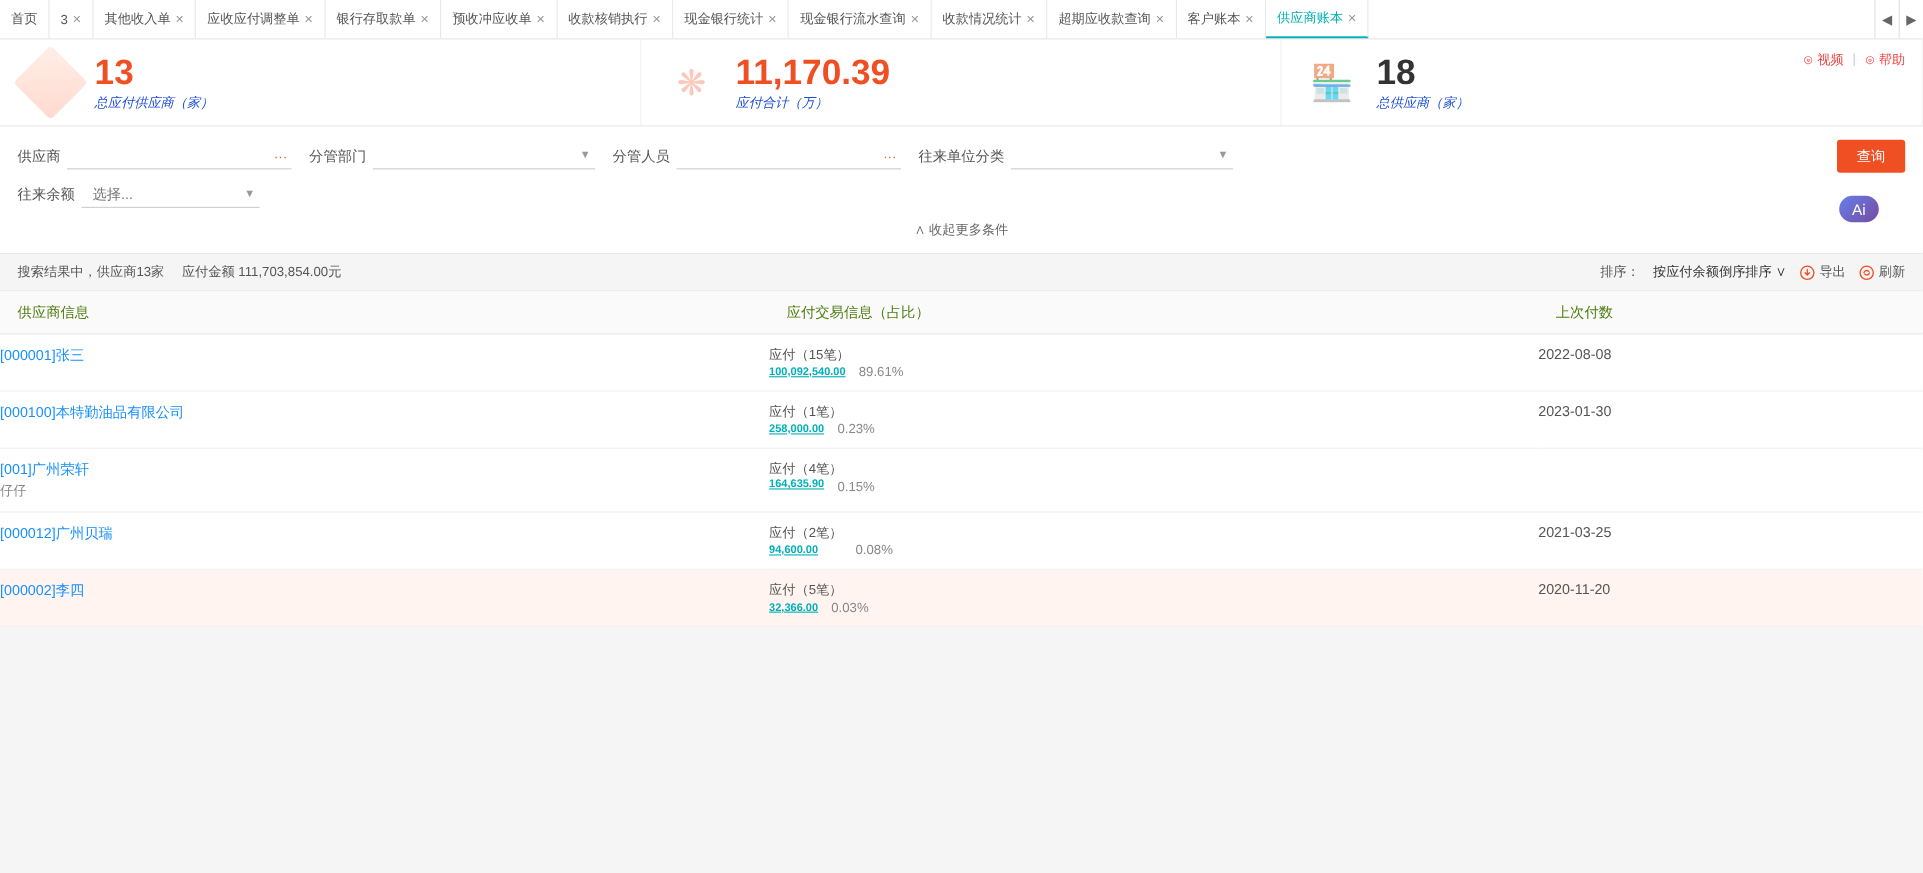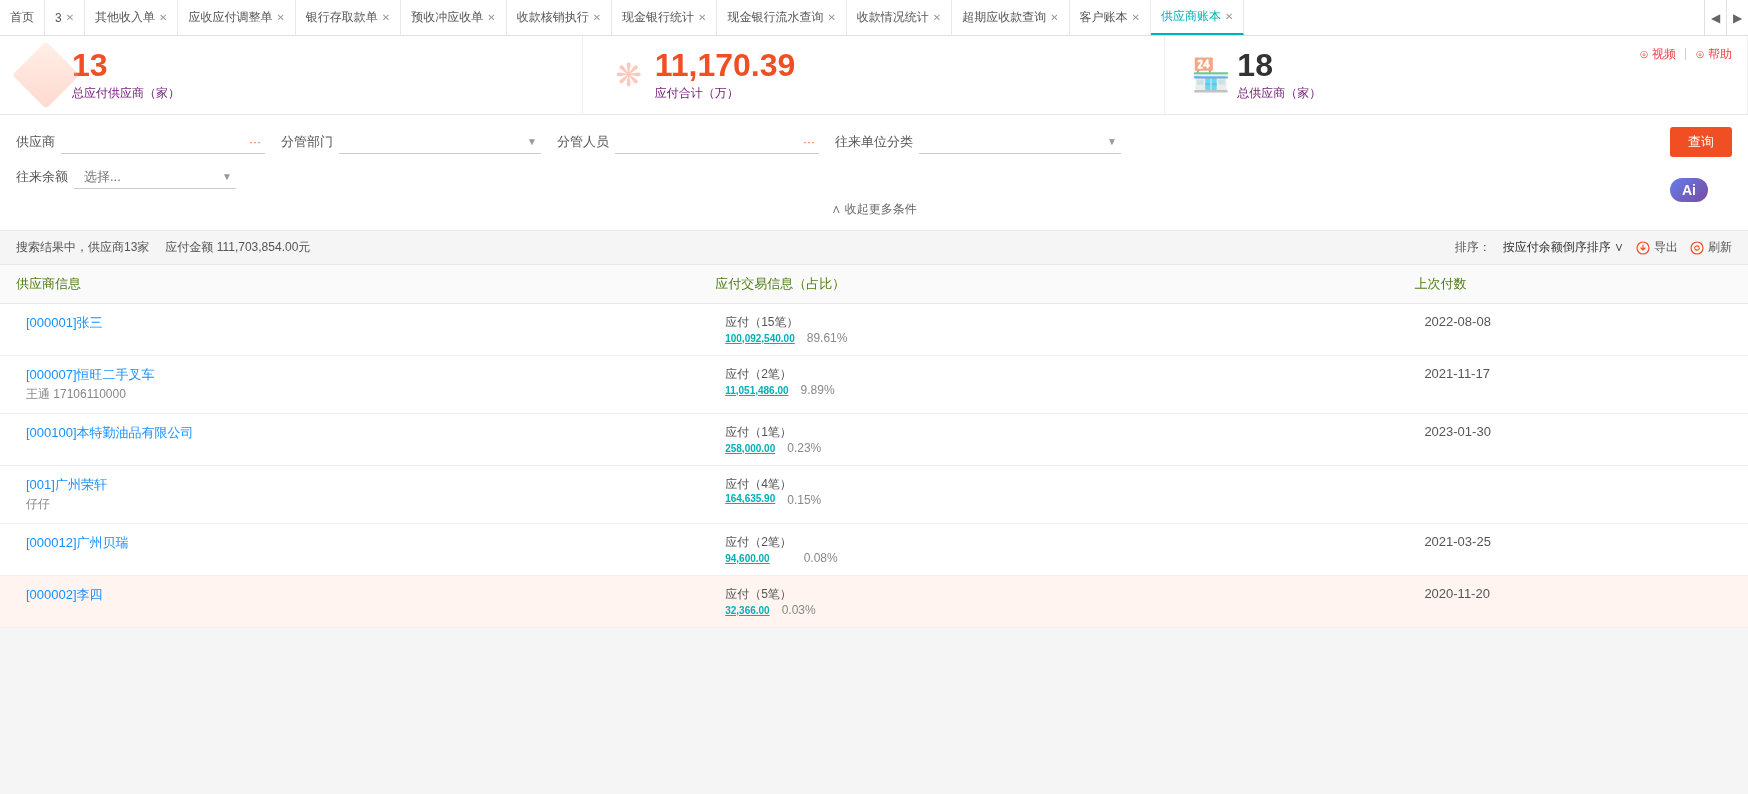--- a/index.html
+++ b/index.html
@@ -50,34 +50,34 @@
       background: #fff;
       display: flex;
       align-items: stretch;
       border-bottom: 1px solid #e8e8e8;
       position: relative;
     }
     .stat-block {
       display: flex;
       align-items: center;
       padding: 12px 40px 12px 20px;
-      gap: 0;
+      gap: 14px;
       border-right: 1px solid #f0f0f0;
       flex: 1;
     }
     .stat-icon {
       width: 52px;
       height: 52px;
       display: flex;
       align-items: center;
       justify-content: center;
     }
     .stat-text { display: flex; flex-direction: column; }
     .stat-number { font-size: 32px; font-weight: bold; color: #f04e23; line-height: 1.1; }
-    .stat-label { font-size: 12px; color: #701a75; margin-top: 2px; }
+    .stat-label { font-size: 12px; color: #1d4ed8; margin-top: 2px; font-style: italic; }
     .header-right-links {
       position: absolute;
       right: 16px;
       top: 10px;
       display: flex;
       gap: 8px;
       font-size: 12px;
       color: #666;
     }
     .header-right-links span { cursor: pointer; color: #ef4444; }
@@ -192,21 +192,21 @@
     .data-table th {
       background: #fafafa;
       text-align: left;
       padding: 10px 16px;
       font-size: 13px;
       color: #4d7c0f;
       font-weight: normal;
       border-bottom: 1px solid #e8e8e8;
     }
     .data-table td {
-      padding: 10px 26px;
+      padding: 10px 0;
       vertical-align: top;
       border-bottom: 1px solid #f0f0f0;
       font-size: 13px;
     }
     .data-table tr.highlighted td { background: #fff4f0; }
     .supplier-link {
       color: #1890ff;
       text-decoration: none;
       font-size: 13px;
     }
@@ -255,21 +255,21 @@
     
     .ai-badge {
       position: absolute;
       right: 40px;
       top: 178px;
       background: linear-gradient(135deg, #667eea, #764ba2);
       color: #fff;
       border-radius: 20px;
       padding: 4px 12px;
       font-size: 14px;
-      font-weight: bold;
+      font-weight: normal;
       cursor: pointer;
       z-index: 10;
     }
   </style>
 </head>
 <body>
 
 <div class="page-wrapper">
 
   <nav class="top-nav">
@@ -449,31 +449,20 @@
       <tr>
             <td><a class="supplier-link" href="#">[000001]张三</a></td>
             <td>
               <div class="tx-label">应付（15笔）</div>
               <div style="display: flex; align-items: center;">
                 <span class="tx-amount">100,092,540.00</span>
                 <span class="tx-percent">89.61%</span>
               </div>
             </td>
             <td class="last-date">2022-08-08</td>
-          </tr>
-          <tr>
-            <td><a class="supplier-link" href="#">[000007]恒旺二手叉车</a><div class="supplier-sub">王通  17106110000</div></td>
-            <td>
-              <div class="tx-label">应付（2笔）</div>
-              <div style="display: flex; align-items: center;">
-                <span class="tx-amount">11,051,486.00</span>
-                <span class="tx-percent">9.89%</span>
-              </div>
-            </td>
-            <td class="last-date">2021-11-17</td>
           </tr>
           <tr>
             <td><a class="supplier-link" href="#">[000100]本特勤油品有限公司</a></td>
             <td>
               <div class="tx-label">应付（1笔）</div>
               <div style="display: flex; align-items: center;">
                 <span class="tx-amount">258,000.00</span>
                 <span class="tx-percent">0.23%</span>
               </div>
             </td>

